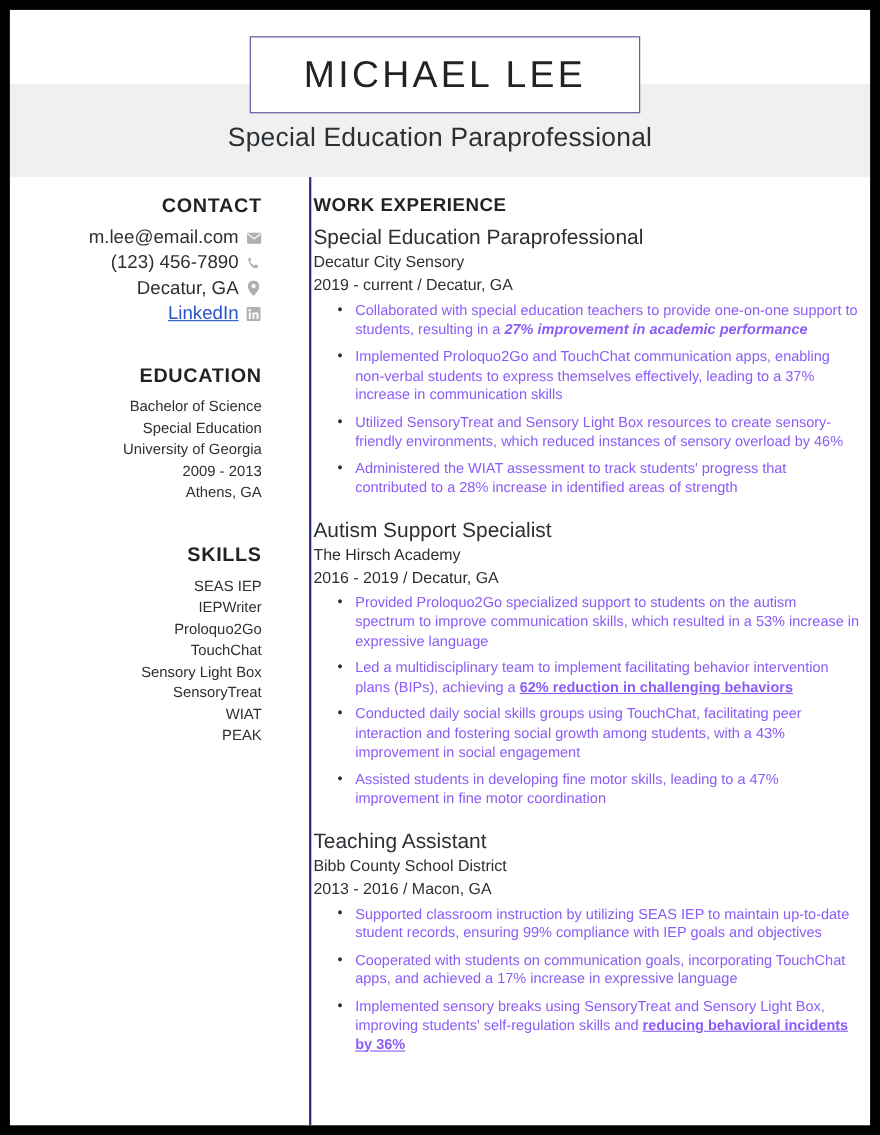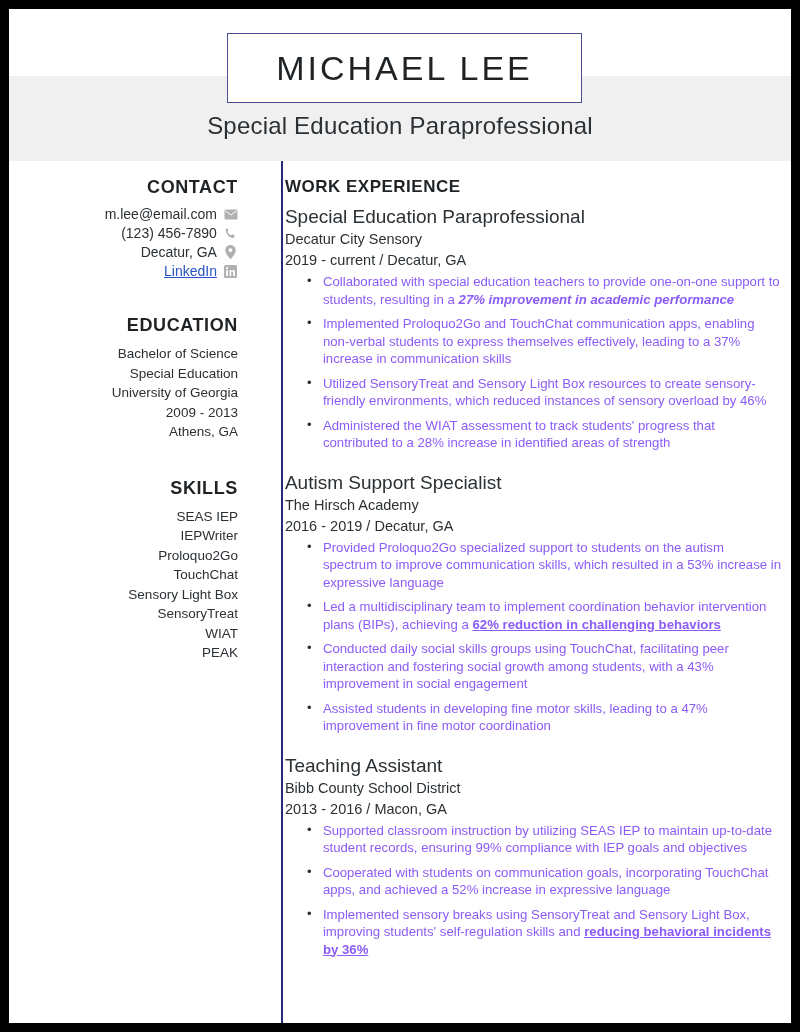--- a/index.html
+++ b/index.html
@@ -109,21 +109,21 @@
     margin-bottom: 8px;
   }
   .side-heading.spaced { margin-top: 36px; }
 
   .contact-row {
     display: flex;
     align-items: center;
     justify-content: flex-end;
     gap: 7px;
     margin-bottom: 3px;
-    font-size: 14px;
+    font-size: 17px;
     color: #2b3034;
   }
   .contact-row .ctext { white-space: nowrap; }
   .contact-row a.ctext {
     color: #2753c4;
     text-decoration: underline;
   }
   .cicon {
     width: 14px;
     height: 14px;
@@ -283,32 +283,32 @@
                 <li><span>Utilized SensoryTreat and Sensory Light Box resources to create sensory-friendly environments, which reduced instances of sensory overload by 46%</span></li>
                 <li><span>Administered the WIAT assessment to track students' progress that contributed to a 28% increase in identified areas of strength</span></li>
               </ul>
             </div>
             <div class="job">
               <div class="job-title">Autism Support Specialist</div>
               <div class="job-company">The Hirsch Academy</div>
               <div class="job-meta">2016 - 2019  /  Decatur, GA</div>
               <ul class="bullets">
                 <li><span>Provided Proloquo2Go specialized support to students on the autism spectrum to improve communication skills, which resulted in a 53% increase in expressive language</span></li>
-                <li><span>Led a multidisciplinary team to implement coordination behavior intervention plans (BIPs), achieving a </span><span class="em-bu">62% reduction in challenging behaviors</span></li>
+                <li><span>Led a multidisciplinary team to implement facilitating behavior intervention plans (BIPs), achieving a </span><span class="em-bu">62% reduction in challenging behaviors</span></li>
                 <li><span>Conducted daily social skills groups using TouchChat, facilitating peer interaction and fostering social growth among students, with a 43% improvement in social engagement</span></li>
                 <li><span>Assisted students in developing fine motor skills, leading to a 47% improvement in fine motor coordination</span></li>
               </ul>
             </div>
             <div class="job">
               <div class="job-title">Teaching Assistant</div>
               <div class="job-company">Bibb County School District</div>
               <div class="job-meta">2013 - 2016  /  Macon, GA</div>
               <ul class="bullets">
                 <li><span>Supported classroom instruction by utilizing SEAS IEP to maintain up-to-date student records, ensuring 99% compliance with IEP goals and objectives</span></li>
-                <li><span>Cooperated with students on communication goals, incorporating TouchChat apps, and achieved a 52% increase in expressive language</span></li>
+                <li><span>Cooperated with students on communication goals, incorporating TouchChat apps, and achieved a 17% increase in expressive language</span></li>
                 <li><span>Implemented sensory breaks using SensoryTreat and Sensory Light Box, improving students' self-regulation skills and </span><span class="em-bu">reducing behavioral incidents by 36%</span></li>
               </ul>
             </div>
           </div>
       </div>
     </div>
 
   </div>
 </div>
 

